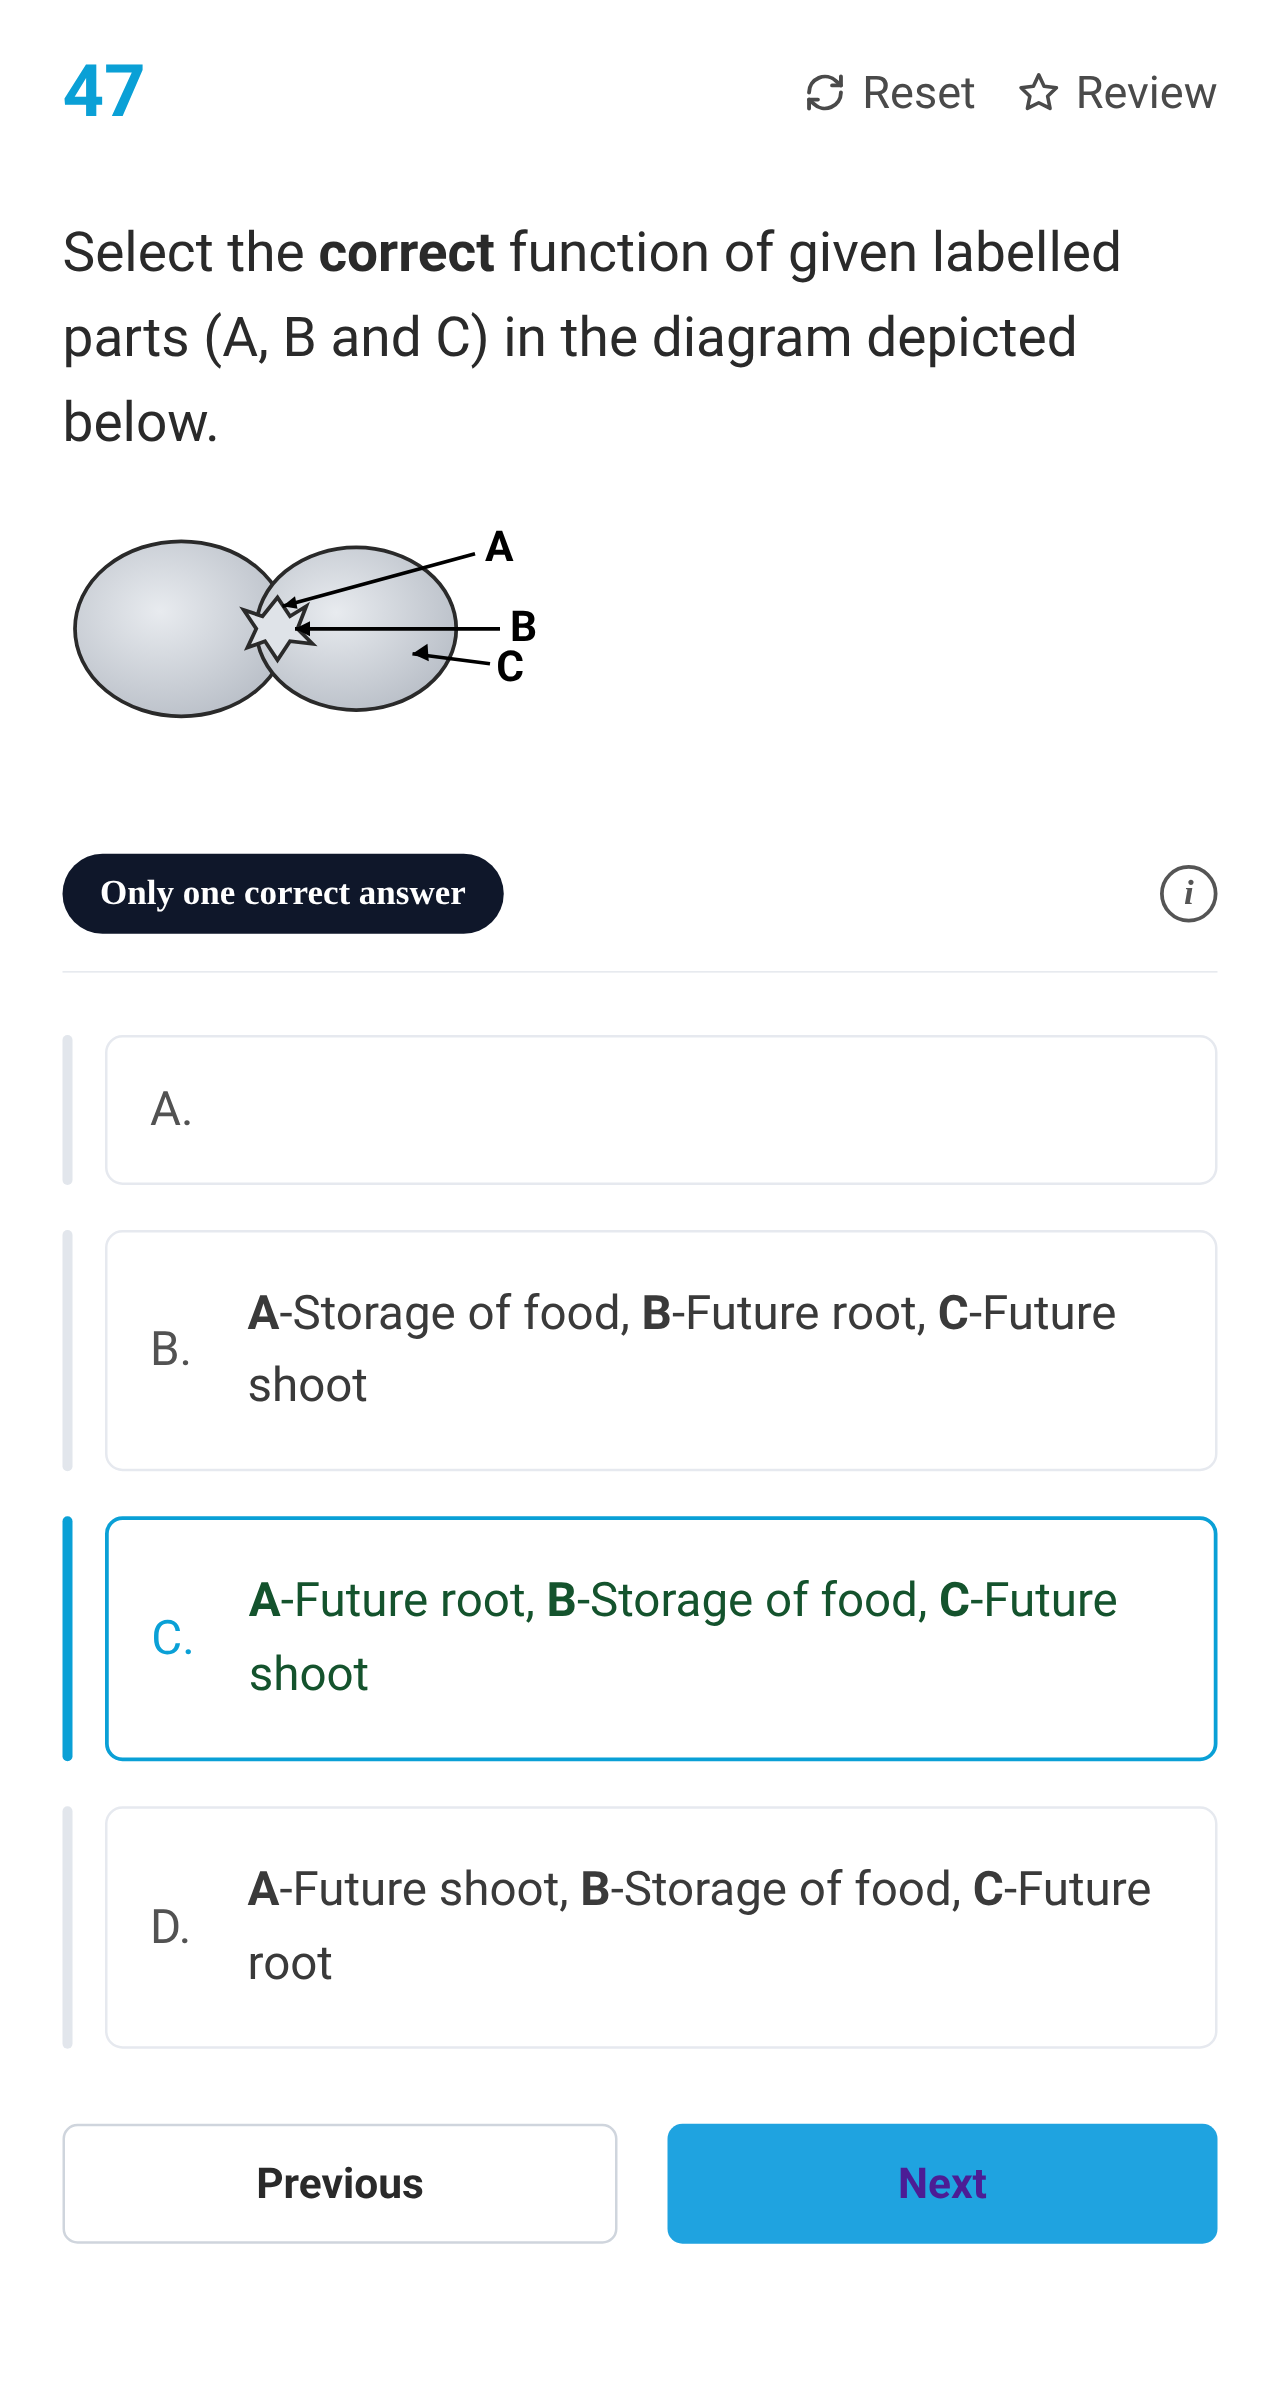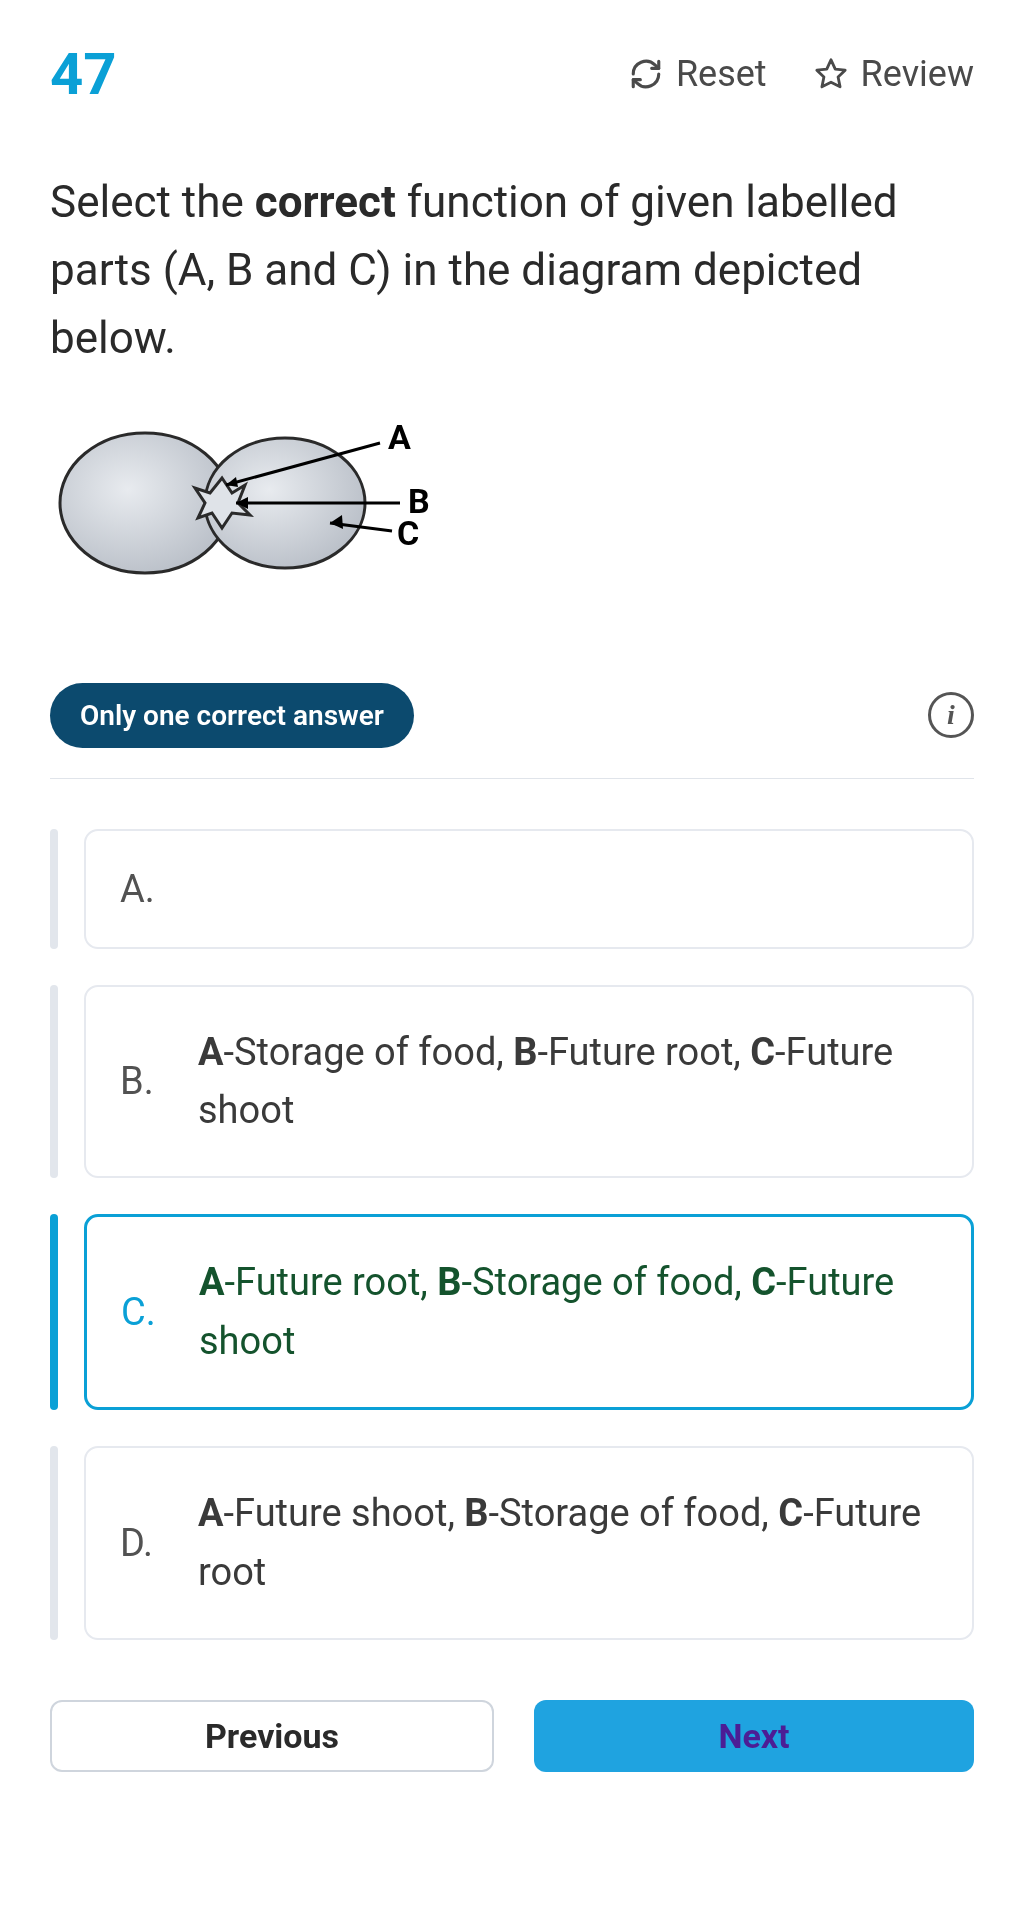--- a/index.html
+++ b/index.html
@@ -25,21 +25,21 @@
   }
   .qnum {
     font-size: 58px;
     font-weight: 700;
     color: #0aa0d6;
     text-align: right;
   }
   .header-actions {
     display: flex;
     align-items: center;
-    gap: 44px;
+    gap: 30px;
     justify-content: space-between;
   }
   .action {
     display: flex;
     align-items: center;
     gap: 10px;
     font-size: 36px;
     color: #4a4a4a;
     cursor: pointer;
   }
@@ -63,26 +63,27 @@
     width: 420px;
     height: 200px;
   }
   .answer-type-row {
     display: flex;
     justify-content: space-between;
     align-items: center;
     margin-bottom: 30px;
   }
   .pill {
-    background: #0c4a6e;
+    background: #0f172a;
     color: #fff;
     font-size: 28px;
     font-weight: 600;
     padding: 16px 30px;
     border-radius: 40px;
+    font-family: Liberation Serif, serif;
   }
   .info-icon {
     width: 46px;
     height: 46px;
     border: 3px solid #555;
     border-radius: 50%;
     display: flex;
     align-items: center;
     justify-content: center;
     font-size: 28px;
@@ -142,21 +143,21 @@
   }
   .option.selected .option-text { color: #14532d; }
   .option-text b { font-weight: 700; }
   .footer {
     display: flex;
     gap: 40px;
     margin-top: 10px;
   }
   .btn {
     flex: 1;
-    height: 72px;
+    height: 96px;
     border-radius: 12px;
     font-size: 34px;
     font-weight: 700;
     display: flex;
     align-items: center;
     justify-content: center;
     cursor: pointer;
   }
   .btn-prev {
     border: 2px solid #cfd5dd;

